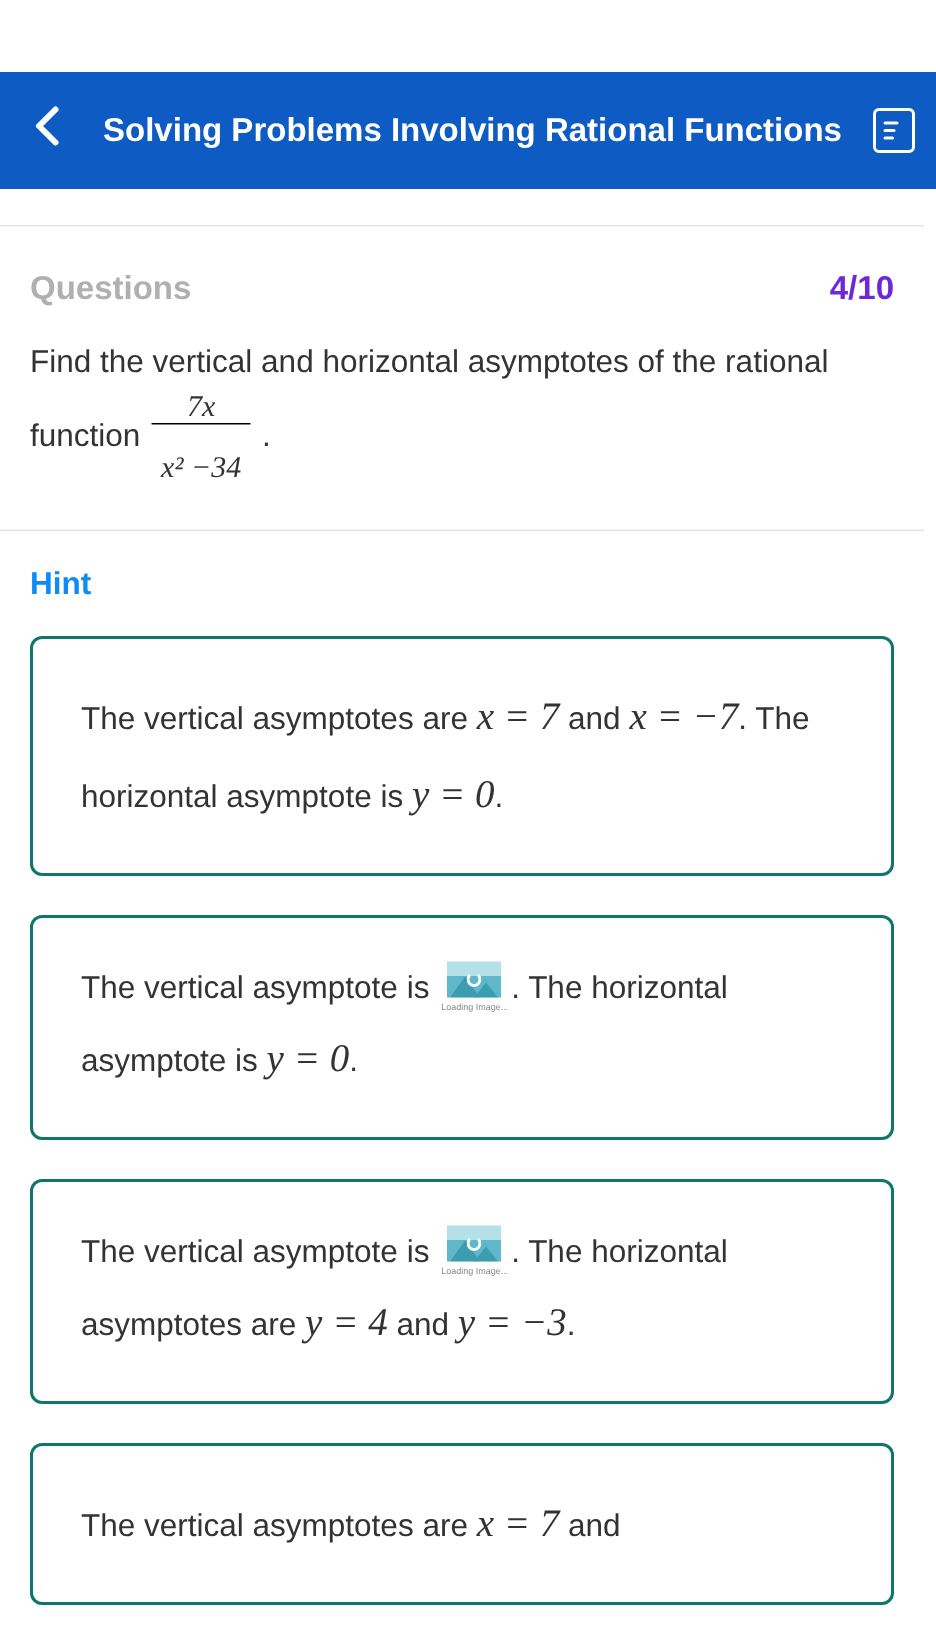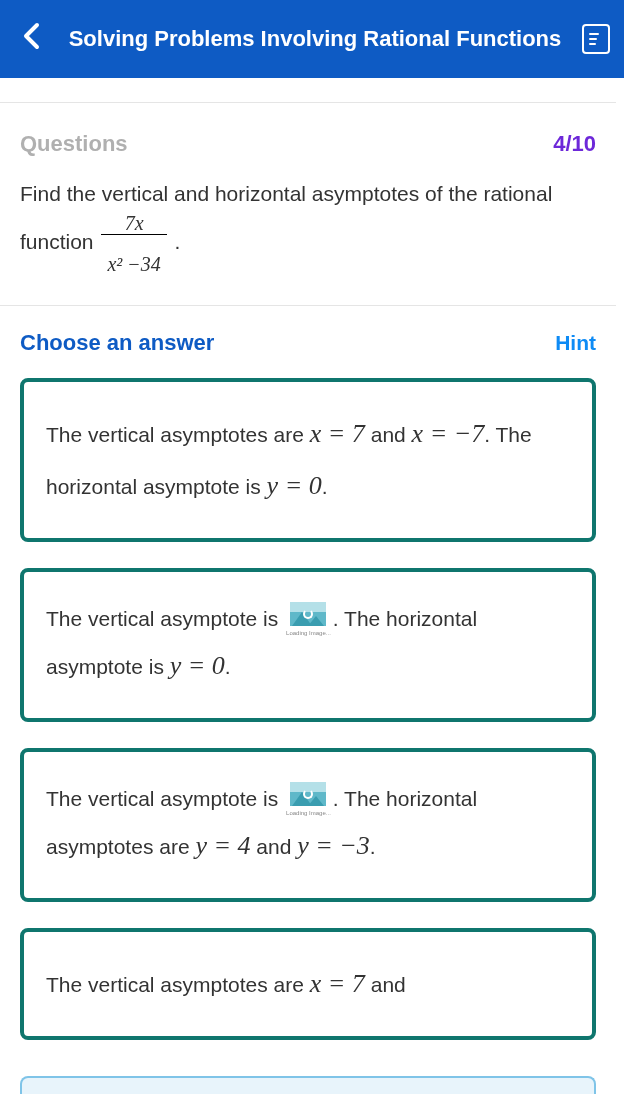--- a/index.html
+++ b/index.html
@@ -16,20 +16,21 @@
       background: #fff;
     }
     .header {
       background: #0e5bc4;
       color: #fff;
       height: 78px;
       display: flex;
       align-items: center;
       padding: 0 14px;
       position: relative;
+      margin-top: 48px;
     }
     .back-btn {
       color: #fff;
       font-size: 32px;
       font-weight: bold;
       cursor: pointer;
       padding: 8px;
     }
     .header-title {
       flex: 1;
@@ -133,23 +134,23 @@
       font-weight: 700;
     }
     .hint {
       color: #0e8bf5;
       font-size: 21px;
       font-weight: 700;
       cursor: pointer;
       text-align: right;
     }
     .answer-option {
-      border: 4px solid #0f766e;
+      border: 2px solid #0f766e;
       border-radius: 8px;
-      padding: 26px 22px;
+      padding: 26px 32px;
       margin-bottom: 26px;
       font-size: 21px;
       color: #333;
       line-height: 2.0;
       cursor: pointer;
     }
     .matheq {
       font-family: "Times New Roman", serif;
       font-style: italic;
       font-size: 26px;
@@ -249,21 +250,20 @@
       <span class="fraction">
         <span class="num">7x</span>
         <span class="den">x² −34</span>
       </span>
       <span>.</span>
     </div>
   </div>
 
   <div class="choose-block">
     <div class="choose-header">
-      <div class="choose-title">Choose an answer</div>
       <div class="hint">Hint</div>
     </div>
     <div id="options-container">
         <div class="answer-option"><span>The vertical asymptotes are </span><span class="matheq">x = 7</span><span> and </span><span class="matheq">x = −7</span><span>. The horizontal asymptote is </span><span class="matheq">y = 0</span><span>.</span></div>
         <div class="answer-option"><span>The vertical asymptote is </span><span class="loading-img">
             <span class="loading-img-box">
               <span class="spinner"></span>
             </span>
             <span class="loading-img-label">Loading Image...</span>
           </span><span>. The horizontal asymptote is </span><span class="matheq">y = 0</span><span>.</span></div>

